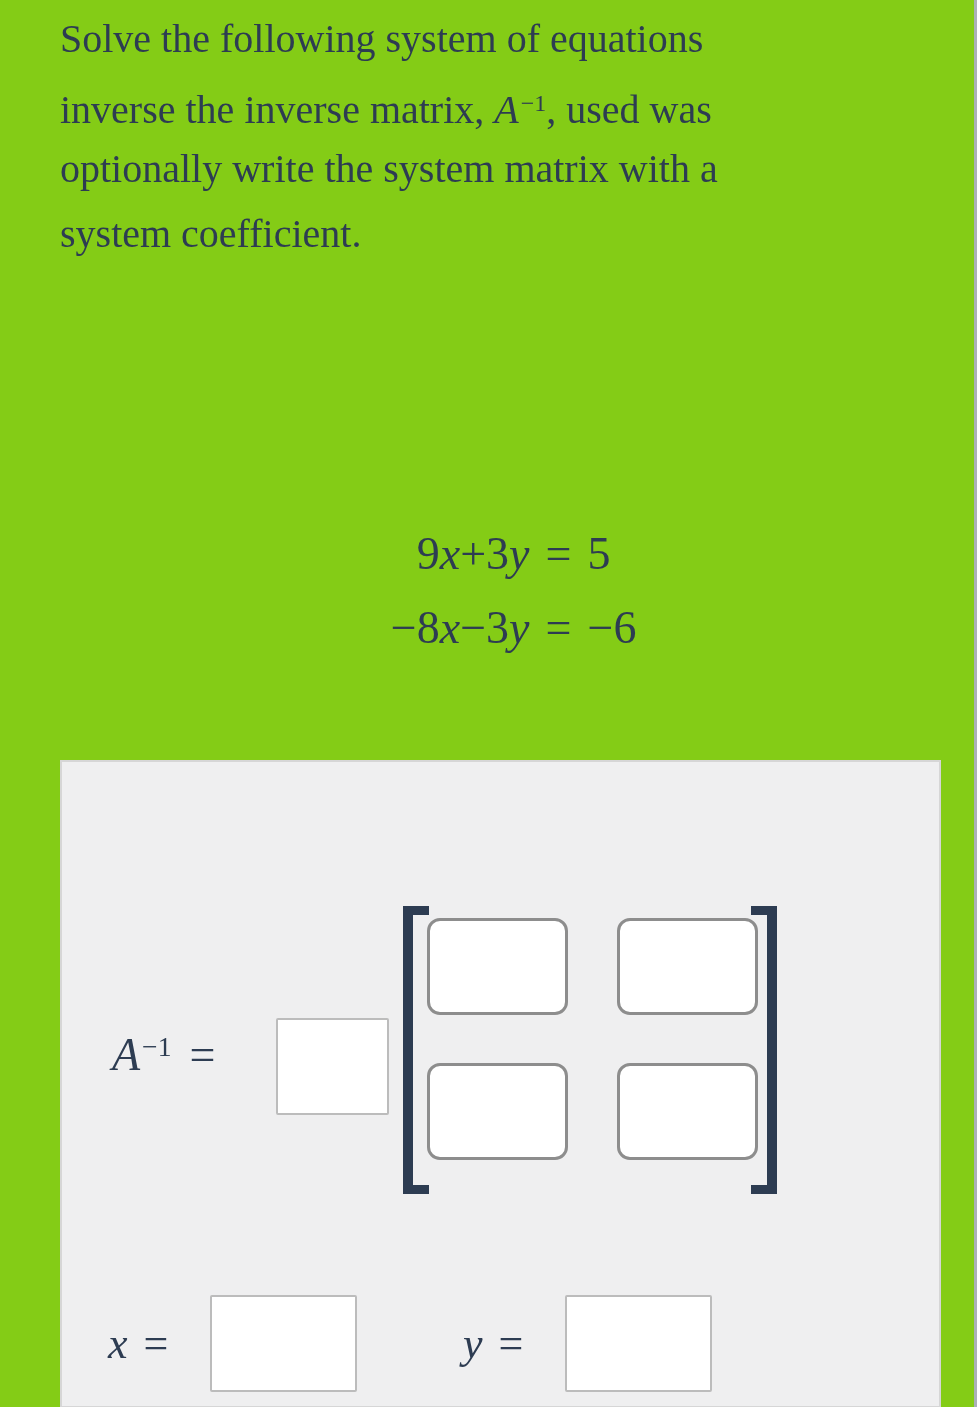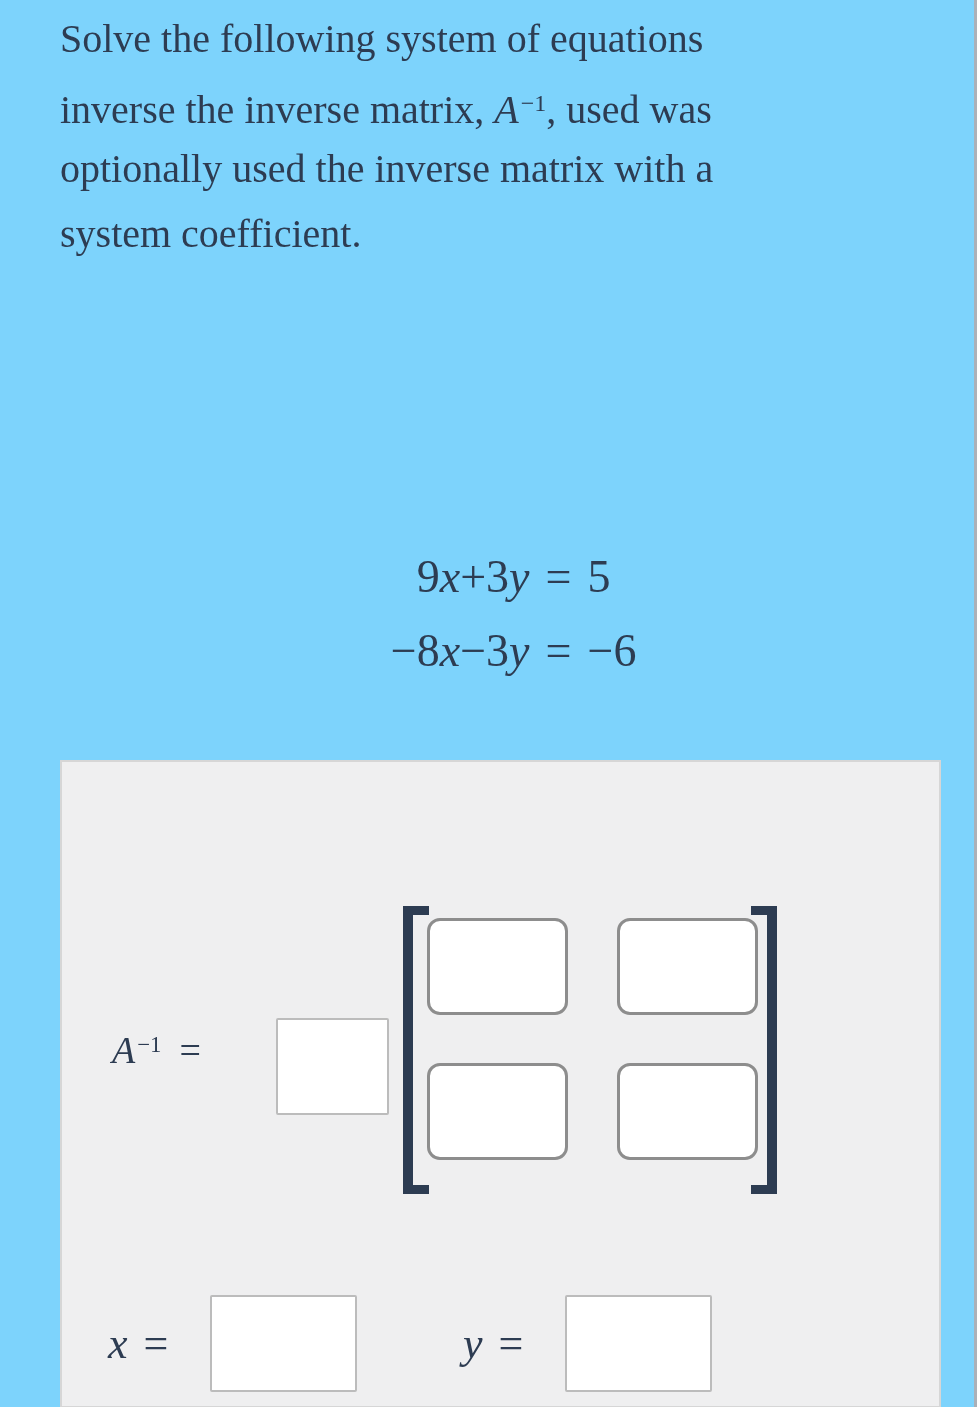--- a/index.html
+++ b/index.html
@@ -5,21 +5,21 @@
   * { margin: 0; padding: 0; box-sizing: border-box; }
   html, body { background: #ffffff; }
   body {
     font-family: "Liberation Serif", "DejaVu Serif", serif;
     color: #2d3c52;
   }
   .page {
     position: relative;
     width: 977px;
     height: 1407px;
-    background: #7dd3fc;
+    background: #84cc16;
     overflow: hidden;
     padding-left: 8px;
   }
   
   .problem {
     position: absolute;
     left: 60px;
     top: 6px;
     width: 900px;
     font-size: 40px;
@@ -35,21 +35,21 @@
     vertical-align: 0.50em;
     margin-left: 2px;
     font-style: normal;
   }
   .mi { font-style: italic; }
   .mn { font-style: normal; }
   
   .equations {
     position: absolute;
     left: 0;
-    top: 540px;
+    top: 517px;
     width: 977px;
     font-size: 46px;
     color: #2d3c52;
   }
   .eq-row {
     display: flex;
     justify-content: center;
     align-items: baseline;
     height: 74px;
     line-height: 74px;
@@ -65,21 +65,21 @@
     width: 881px;
     height: 648px;
     background: #efeff0;
     border: 2px solid #d6d6d6;
   }
   
   .matrix-label {
     position: absolute;
     left: 112px;
     top: 1028px;
-    font-size: 38px;
+    font-size: 46px;
     color: #2d3c52;
     white-space: nowrap;
   }
   .matrix-label .eqs { margin-left: 18px; font-style: normal; }
   
   .plain-box {
     position: absolute;
     background: #ffffff;
     border: 2px solid #bcbcbc;
     border-radius: 2px;
@@ -150,21 +150,21 @@
   }
 </style>
 </head>
 <body>
 
 <div class="page">
 
   <div class="problem">
     <div class="pline">Solve the following system of equations</div>
     <div class="pline"><span>inverse the inverse matrix, </span><span class="mi">A</span><span class="sup">−1</span><span>, used was</span></div>
-    <div class="pline">optionally used the inverse matrix with a</div>
+    <div class="pline">optionally write the system matrix with a</div>
     <div class="pline">system coefficient.</div>
   </div>
 
   <div class="equations">
     <div class="eq-row">
       <span class="eq-lhs"><span class="mn">9</span><span class="mi">x</span><span class="mn">+3</span><span class="mi">y</span></span>
       <span class="eq-sign mn">=</span>
       <span class="eq-rhs mn">5</span>
     </div>
     <div class="eq-row">

